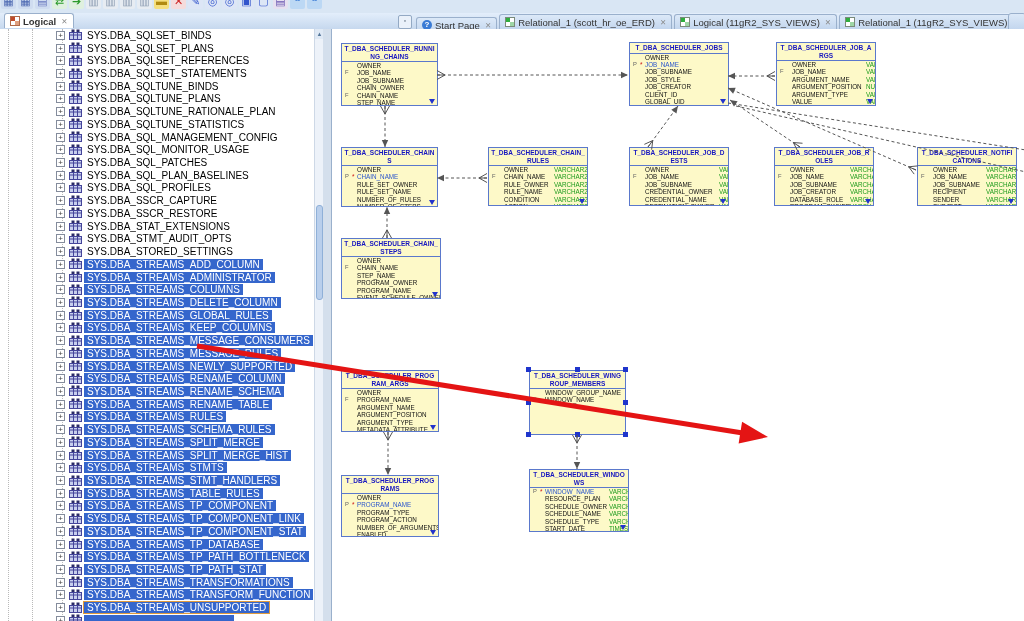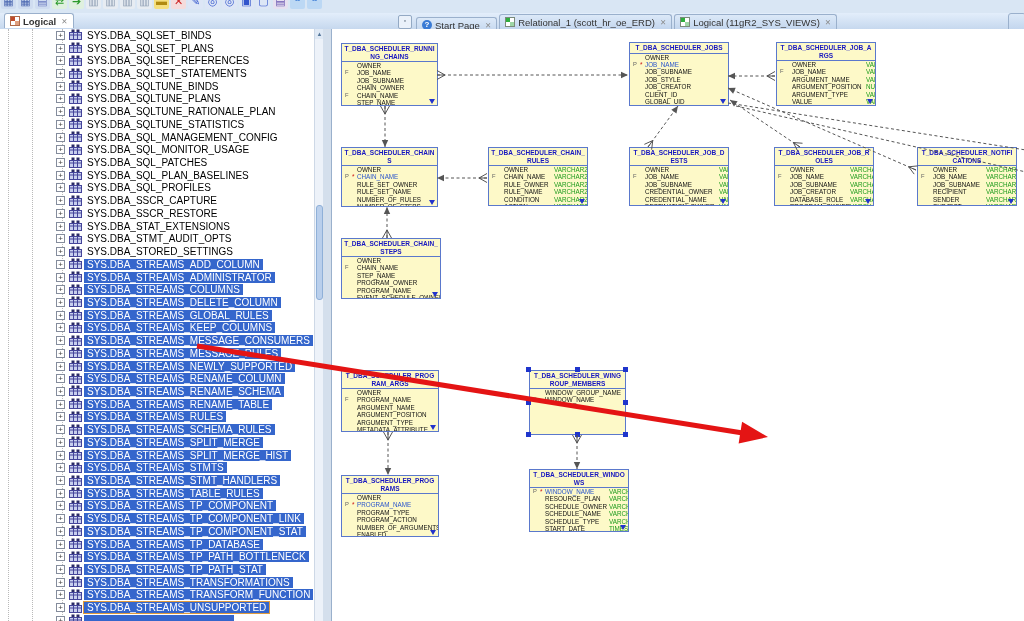--- a/index.html
+++ b/index.html
@@ -89,20 +89,27 @@
         </span>
         <span>Relational_1 (scott_hr_oe_ERD)</span>
         <span class="tx">✕</span>
       </div><div class="tab">
         <span class="diag-ico">
           <i></i>
           <b></b>
         </span>
         <span>Logical (11gR2_SYS_VIEWS)</span>
         <span class="tx">✕</span>
+      </div><div class="tab">
+        <span class="diag-ico">
+          <i></i>
+          <b></b>
+        </span>
+        <span>Relational_1 (11gR2_SYS_VIEWS)</span>
+        <span class="tx">✕</span>
       </div></div>
   <div id="tab-fragment"></div>
 </div>
 
 <div id="tree">
   <div class="guide" style="left:8px"></div>
   <div class="guide" style="left:32px"></div>
   <div class="guide" style="left:62px"></div>
   <div id="tree-rows">
       <div class="trow">

